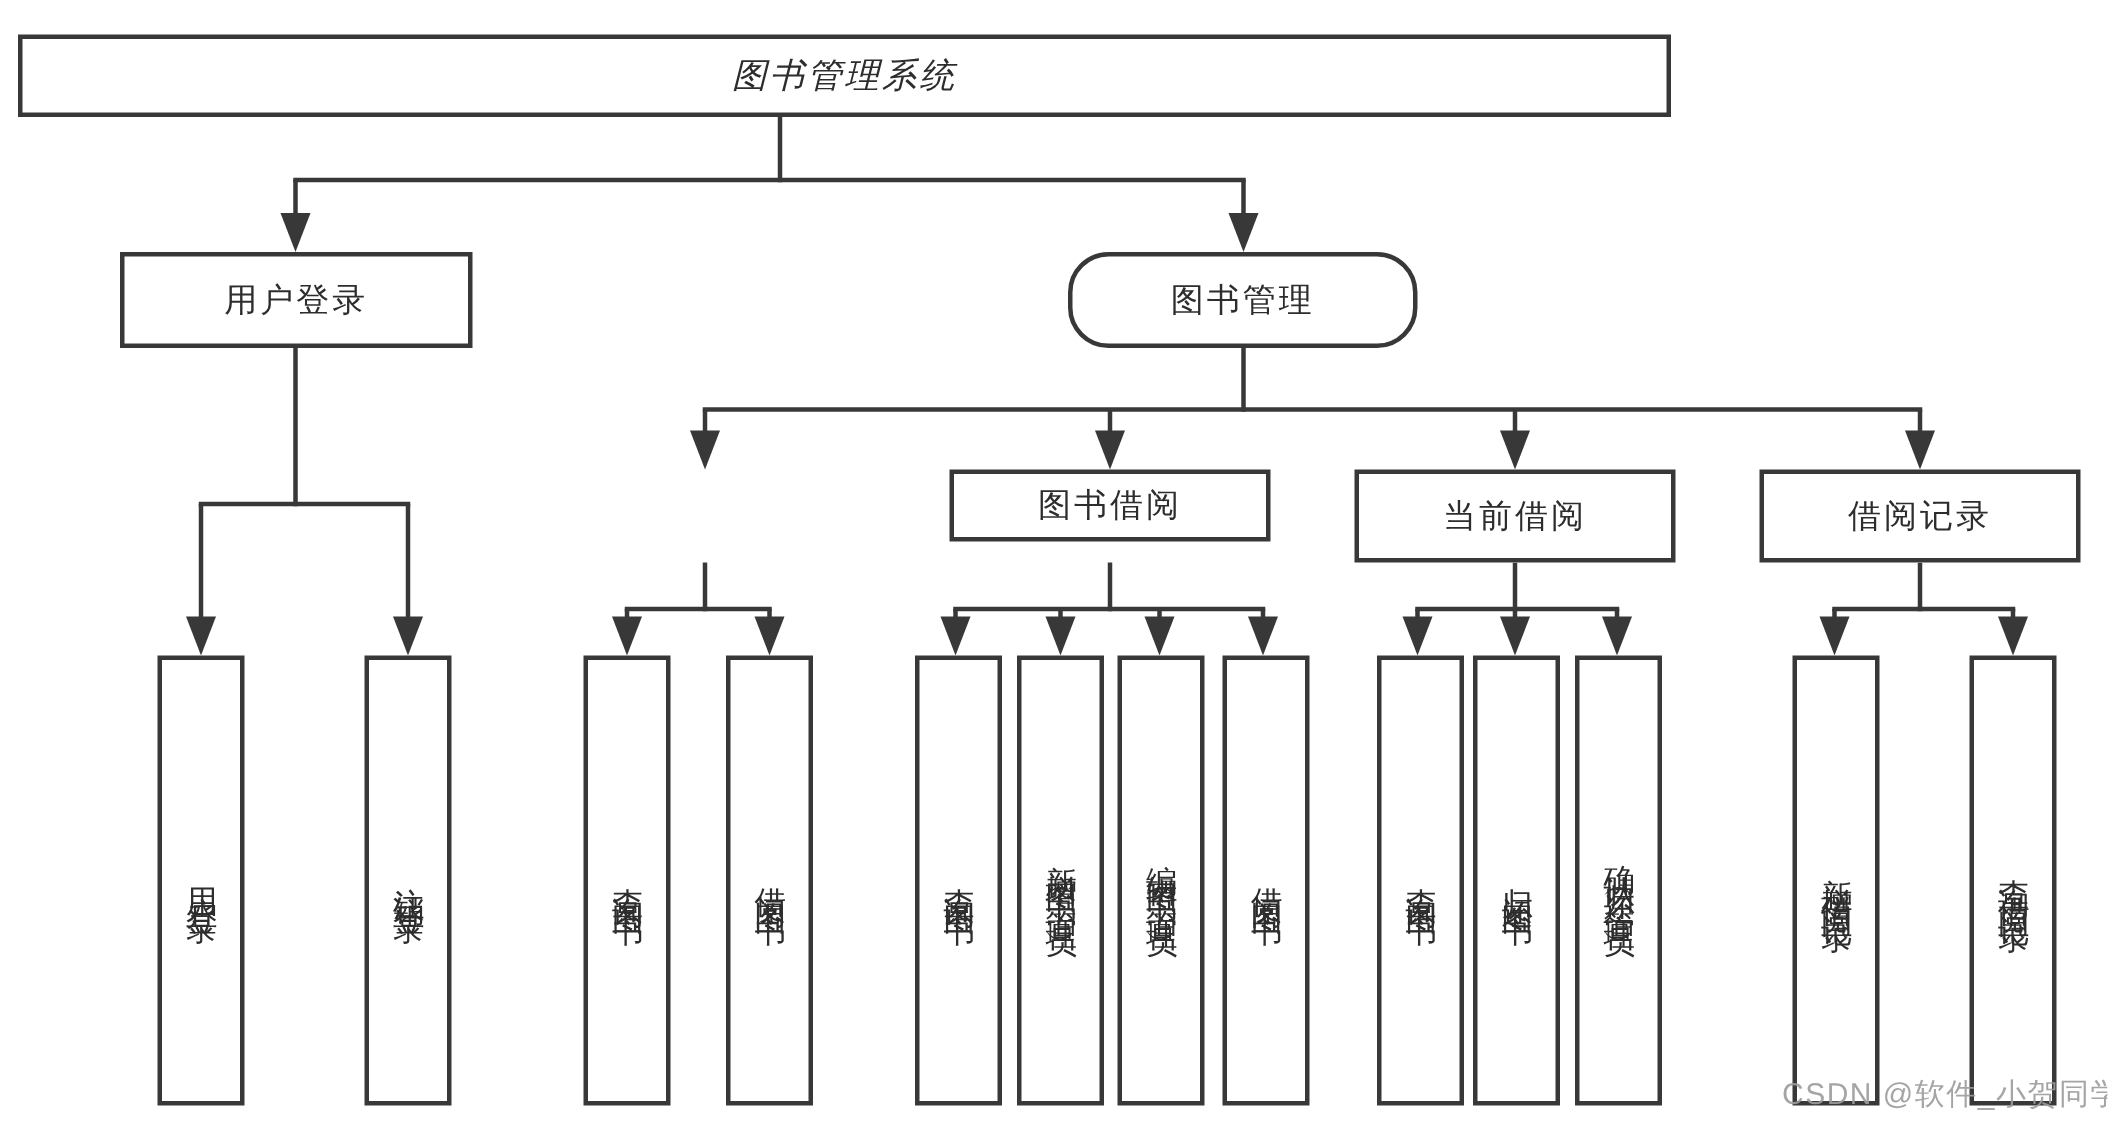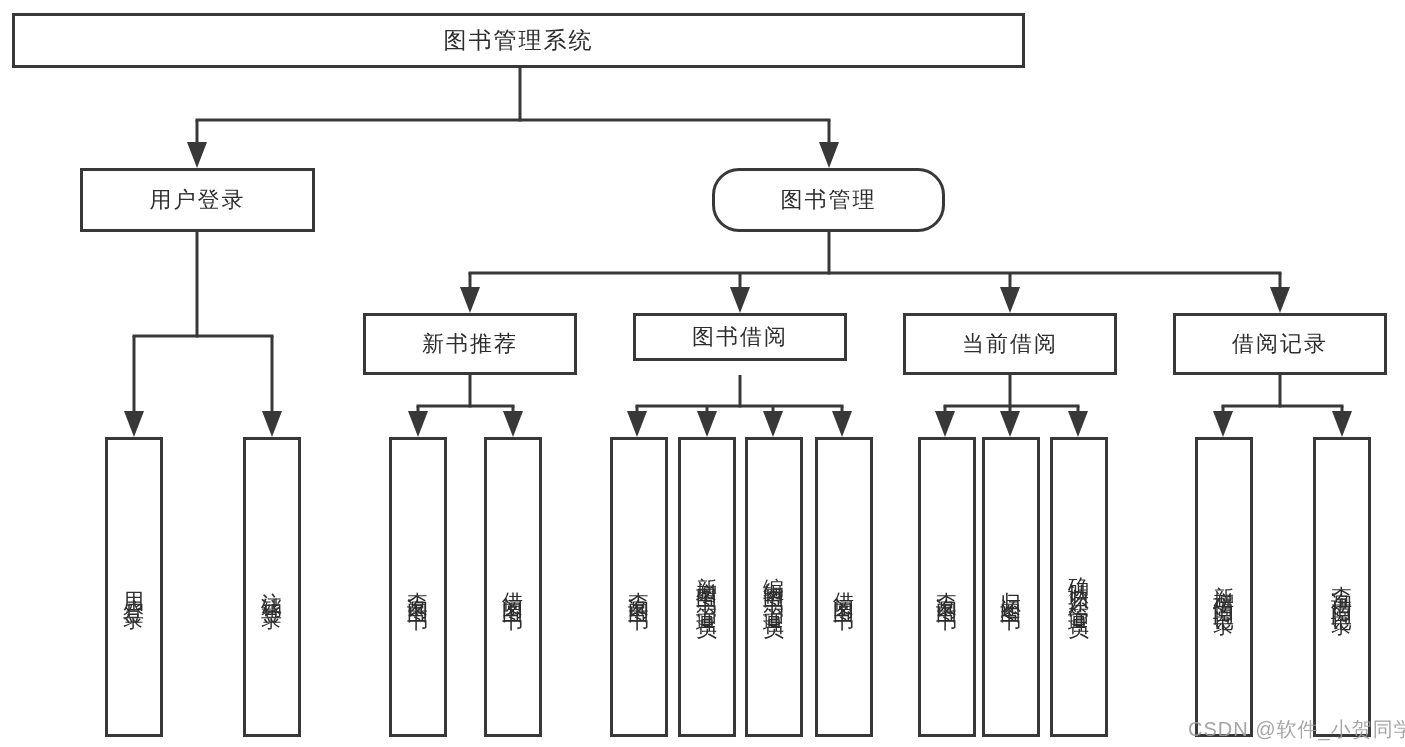--- a/index.html
+++ b/index.html
@@ -97,34 +97,31 @@
     <g>
       <line x1="1280" y1="375" x2="1280" y2="407.5"></line>
       <line x1="1221.5" y1="406" x2="1343.5" y2="406"></line>
       <line x1="1223" y1="406" x2="1223" y2="414"></line>
       <polygon points="1223,437 1213,411 1233,411"></polygon>
       <line x1="1342" y1="406" x2="1342" y2="414"></line>
       <polygon points="1342,437 1332,411 1352,411"></polygon>
     </g>
   </svg>
 
-  <div class="box root" style="left:12px;top:13px;width:1013px;height:55px;">
+  <div class="box root" style="left:12px;top:23px;width:1102px;height:55px;font-style:italic;">
     <span class="lbl">图书管理系统</span>
   </div>
 
   <div class="box" style="left:80px;top:168px;width:235px;height:64px;">
     <span class="lbl">用户登录</span>
   </div>
   <div class="box" style="left:712px;top:168px;width:233px;height:64px;border-radius:27px;">
     <span class="lbl">图书管理</span>
   </div>
 
-  <div class="box" style="left:363px;top:313px;width:214px;height:62px;">
-    <span class="lbl">新书推荐</span>
-  </div>
   <div class="box" style="left:633px;top:313px;width:214px;height:48px;">
     <span class="lbl">图书借阅</span>
   </div>
   <div class="box" style="left:903px;top:313px;width:214px;height:62px;">
     <span class="lbl">当前借阅</span>
   </div>
   <div class="box" style="left:1173px;top:313px;width:214px;height:62px;">
     <span class="lbl">借阅记录</span>
   </div>
 

